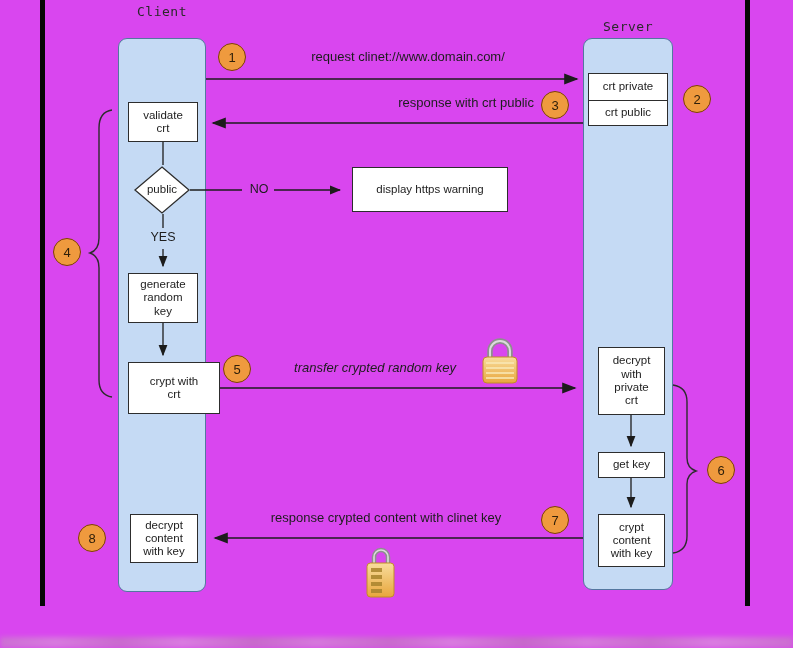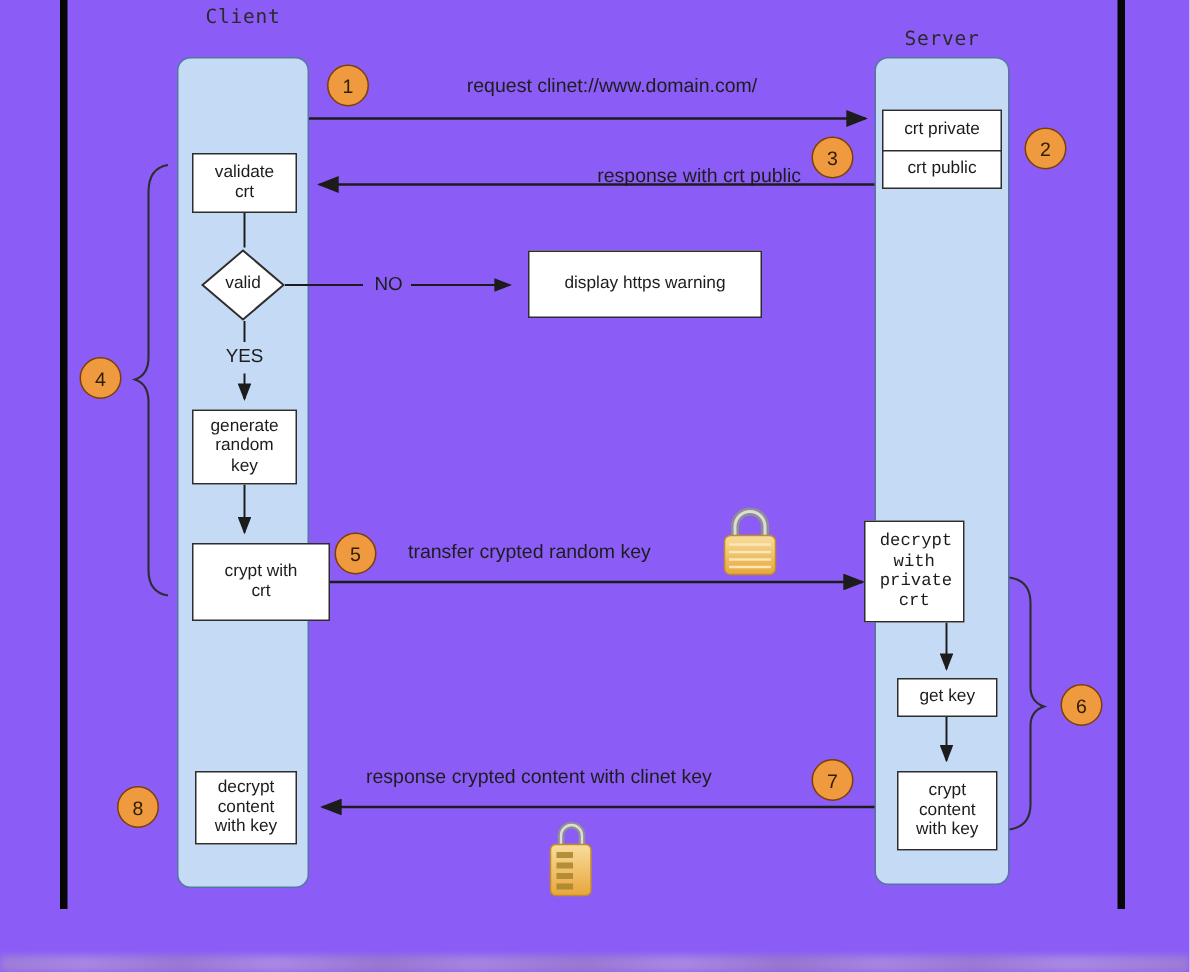--- a/index.html
+++ b/index.html
@@ -1,17 +1,17 @@
 <!DOCTYPE html>
 <html><head>
 <meta charset="utf-8">
 <style>
   html,body{margin:0;padding:0;background:#ffffff;}
   .canvas{
-    position:relative;width:793px;height:648px;background:#8b5cf6;overflow:hidden;
+    position:relative;width:793px;height:648px;background:#d946ef;overflow:hidden;
     font-family:"Liberation Sans",sans-serif;color:#1c1c1c;
   }
   .vbar{position:absolute;top:0;width:5px;height:606px;background:#070707;}
   .vbar.left{left:40px;}
   .vbar.right{left:745px;}
   .lane{
     position:absolute;box-sizing:border-box;border-radius:9px;
     background:#c5daf4;border:1.6px solid #54779f;
   }
   .lane.client{left:118px;top:38px;width:88px;height:554px;}
@@ -33,30 +33,30 @@
   .n-validate>span{width:52px;}
   .n-generate{left:128px;top:273px;width:70px;height:50px;}
   .n-generate>span{width:56px;}
   .n-cryptcrt{left:128px;top:362px;width:92px;height:52px;}
   .n-cryptcrt>span{width:60px;}
   .n-decryptcontent{left:130px;top:514px;width:68px;height:49px;}
   .n-decryptcontent>span{width:54px;}
   .n-warning{left:352px;top:167px;width:156px;height:45px;}
   .n-crtprivate{left:588px;top:73px;width:80px;height:28px;}
   .n-crtpublic{left:588px;top:100px;width:80px;height:26px;}
-  .n-decryptprivate{left:576px;top:347px;width:67px;height:68px;font-family:Liberation Mono, monospace;}
+  .n-decryptprivate{left:598px;top:347px;width:67px;height:68px;}
   .n-decryptprivate>span{width:46px;}
   .n-getkey{left:598px;top:452px;width:67px;height:26px;}
   .n-cryptcontent{left:598px;top:514px;width:67px;height:53px;justify-content:center;}
   .n-cryptcontent>span{width:50px;}
   .free-label{position:absolute;font-size:13px;color:#1d1d1d;z-index:3;}
   .l-request{left:250px;top:49px;width:316px;text-align:center;}
-  .l-response{left:246px;top:95px;width:288px;text-align:right;margin-top:14px;}
-  .l-transfer{left:272px;top:360px;width:206px;text-align:left;}
-  .l-response2{left:244px;top:510px;width:284px;}
+  .l-response{left:246px;top:95px;width:288px;text-align:right;}
+  .l-transfer{left:272px;top:360px;width:206px;text-align:center;font-style:italic;}
+  .l-response2{left:244px;top:510px;width:284px;text-align:center;}
   .l-no{left:244px;top:182px;width:30px;text-align:center;font-size:12.5px;}
   .l-yes{left:141px;top:230px;width:44px;text-align:center;font-size:12.5px;}
   .l-valid{left:135px;top:183px;width:54px;text-align:center;font-size:11.5px;z-index:3;}
   .step{
     position:absolute;box-sizing:border-box;width:28px;height:28px;border-radius:50%;
     background:#ef9a3e;border:1.6px solid #7d3f05;display:flex;align-items:center;
     justify-content:center;font-size:13px;color:#30200a;z-index:4;
   }
   .s1{left:218px;top:43px;} .s2{left:683px;top:85px;} .s3{left:541px;top:91px;}
   .s4{left:53px;top:238px;} .s5{left:223px;top:355px;} .s6{left:707px;top:456px;}
@@ -131,21 +131,21 @@
       <rect x="371" y="568" width="11" height="4" fill="#a8842d" opacity="0.85"></rect>
       <rect x="371" y="575" width="11" height="4" fill="#a8842d" opacity="0.85"></rect>
       <rect x="371" y="582" width="11" height="4" fill="#a8842d" opacity="0.85"></rect>
       <rect x="371" y="589" width="11" height="4" fill="#a8842d" opacity="0.85"></rect>
     </g>
   </svg>
 
   <div class="node n-validate">
       <span>validate crt</span>
     </div>
-  <div class="free-label l-valid">valid</div>
+  <div class="free-label l-valid">public</div>
   <div class="node n-warning">
       <span>display https warning</span>
     </div>
   <div class="node n-generate">
       <span>generate random key</span>
     </div>
   <div class="node n-cryptcrt">
       <span>crypt with crt</span>
     </div>
   <div class="node n-decryptcontent">

